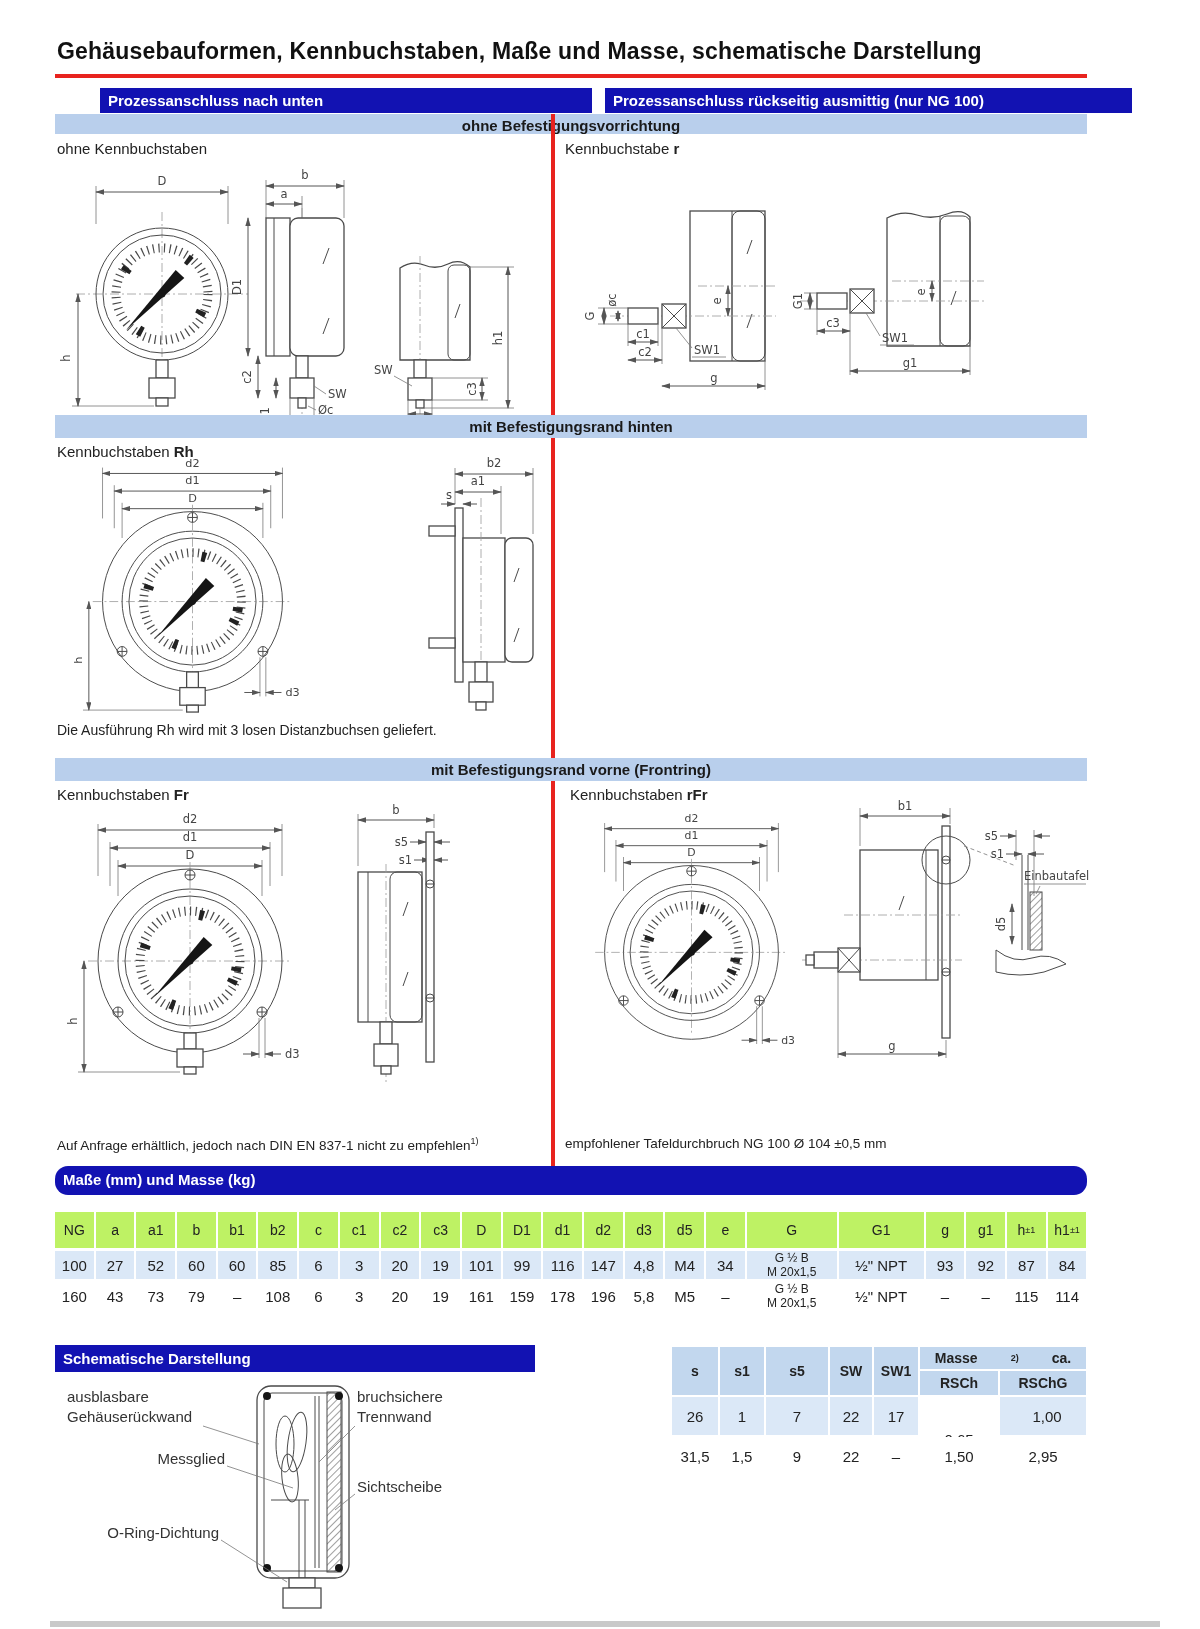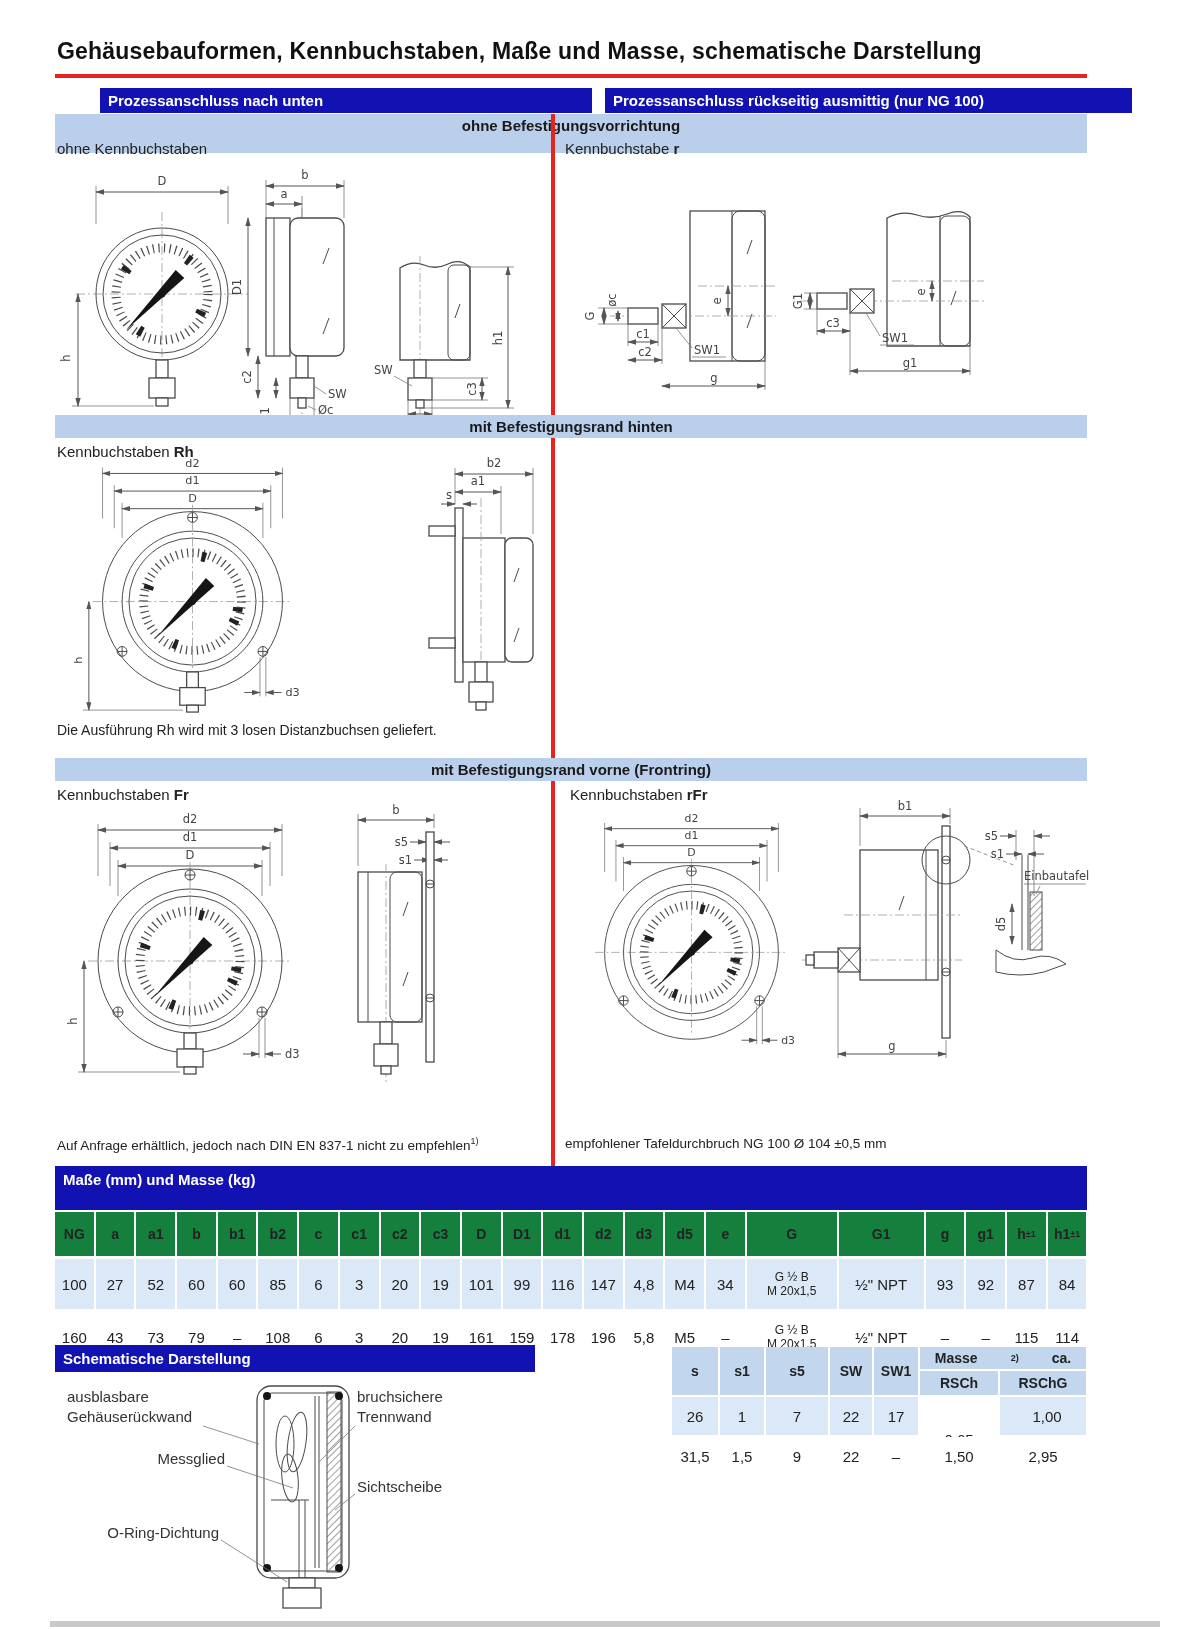--- a/index.html
+++ b/index.html
@@ -25,22 +25,22 @@
   .tk{stroke:#4a4a4a;stroke-width:9;fill:none;stroke-dasharray:1.2 4.4;}
   .tk2{stroke:#222;stroke-width:10;fill:none;stroke-dasharray:4.5 66;}
   .ndl{fill:#151515;}
   text.dl{font:11.5px "DejaVu Sans",sans-serif;fill:#444;}
   text.dl2{font:15px "Liberation Sans",sans-serif;fill:#333;}
   .hatchfill{fill:url(#hatch);stroke:#4a4a4a;stroke-width:1;}
   
   .mtbar{background:#1212b2;color:#fff;font-weight:bold;font-size:15px;line-height:27px;padding-left:8px;box-sizing:border-box;}
   .mt{display:grid;grid-template-columns:repeat(17,38.7px) 90px 85px repeat(4,38.7px);column-gap:2px;row-gap:3px;}
   .mt div{display:flex;align-items:center;justify-content:center;}
-  .hc{background:#15803d;height:44px;font-weight:bold;font-size:14px;color:#222;}
-  .dc{height:50px;font-size:15px;color:#222;}
+  .hc{background:#bef264;height:36px;font-weight:normal;font-size:14px;color:#222;}
+  .dc{height:28px;font-size:15px;color:#222;}
   .r1{background:#dbe8f7;}
   .r2{background:#ffffff;}
   .gsmall{flex-direction:column;font-size:12px;line-height:14px;}
   
   .st{display:grid;grid-template-columns:46px 44px 62px 42px 44px 78px 86px;grid-template-rows:22px 24px 38px 38px;gap:2px;}
   .st div{display:flex;align-items:center;justify-content:center;}
   .sth{background:#c2d7ee;font-weight:bold;font-size:14px;color:#222;}
   .std{font-size:15px;color:#222;}
   .foots{font-size:12px;line-height:16px;color:#555;}
   .bbar{background:#c9c9c9;}
@@ -59,21 +59,21 @@
         <line x1="0" y1="0" x2="0" y2="5" stroke="#777" stroke-width="1.4"></line>
       </pattern>
     </defs>
   </svg>
 
   <div class="abs title" style="left:57px;top:38px;">Gehäusebauformen, Kennbuchstaben, Maße und Masse, schematische Darstellung</div>
   <div class="abs redrule" style="left:55px;top:74px;width:1032px;height:4px;"></div>
 
   <div class="abs bluebar" style="left:55px;top:88px;width:492px;height:25px;">Prozessanschluss nach unten</div>
   <div class="abs bluebar" style="left:560px;top:88px;width:527px;height:25px;">Prozessanschluss rückseitig ausmittig (nur NG 100)</div>
-  <div class="abs band" style="left:55px;top:114px;width:1032px;height:39px;">ohne Befestigungsvorrichtung</div>
+  <div class="abs band" style="left:55px;top:114px;width:1032px;height:20px;">ohne Befestigungsvorrichtung</div>
   <div class="abs redvert" style="left:551px;top:114px;width:4px;height:1052px;"></div>
 
   <div class="abs seclbl" style="left:57px;top:140px;">ohne Kennbuchstaben</div>
   <div class="abs seclbl" style="left:565px;top:140px;">
     <span>Kennbuchstabe </span><b>r</b>
   </div>
 
   <svg class="abs" style="left:62px;top:166px;" width="200" height="250" viewBox="0 0 200 250">
     <line class="ext" x1="34" y1="20" x2="34" y2="58"></line>
       <line class="ext" x1="166" y1="20" x2="166" y2="58"></line>
@@ -473,21 +473,21 @@
       <line class="ext" x1="146" y1="240" x2="146" y2="258"></line>
     <line class="dim" x1="38" y1="254" x2="146" y2="254" marker-start="url(#ar)" marker-end="url(#ar)"></line>
     <text class="dl" x="92" y="250" text-anchor="middle">g</text>
   </svg>
 
   <div class="abs fn" style="left:57px;top:1136px;">
     <span>Auf Anfrage erhältlich, jedoch nach DIN EN 837-1 nicht zu empfehlen</span><sup>1)</sup>
   </div>
   <div class="abs fn" style="left:565px;top:1136px;">empfohlener Tafeldurchbruch NG 100  Ø 104 ±0,5 mm</div>
 
-  <div class="abs mtbar" style="left:55px;top:1166px;width:1032px;height:44px;">Maße (mm) und Masse (kg)</div>
+  <div class="abs mtbar" style="left:55px;top:1166px;width:1032px;height:29px;border-radius:13px;">Maße (mm) und Masse (kg)</div>
   <div class="abs mt" style="left:55px;top:1212px;width:1032px;">
     <div class="hc">NG</div>
     <div class="hc">a</div>
     <div class="hc">a1</div>
     <div class="hc">b</div>
     <div class="hc">b1</div>
     <div class="hc">b2</div>
     <div class="hc">c</div>
     <div class="hc">c1</div>
     <div class="hc">c2</div>

